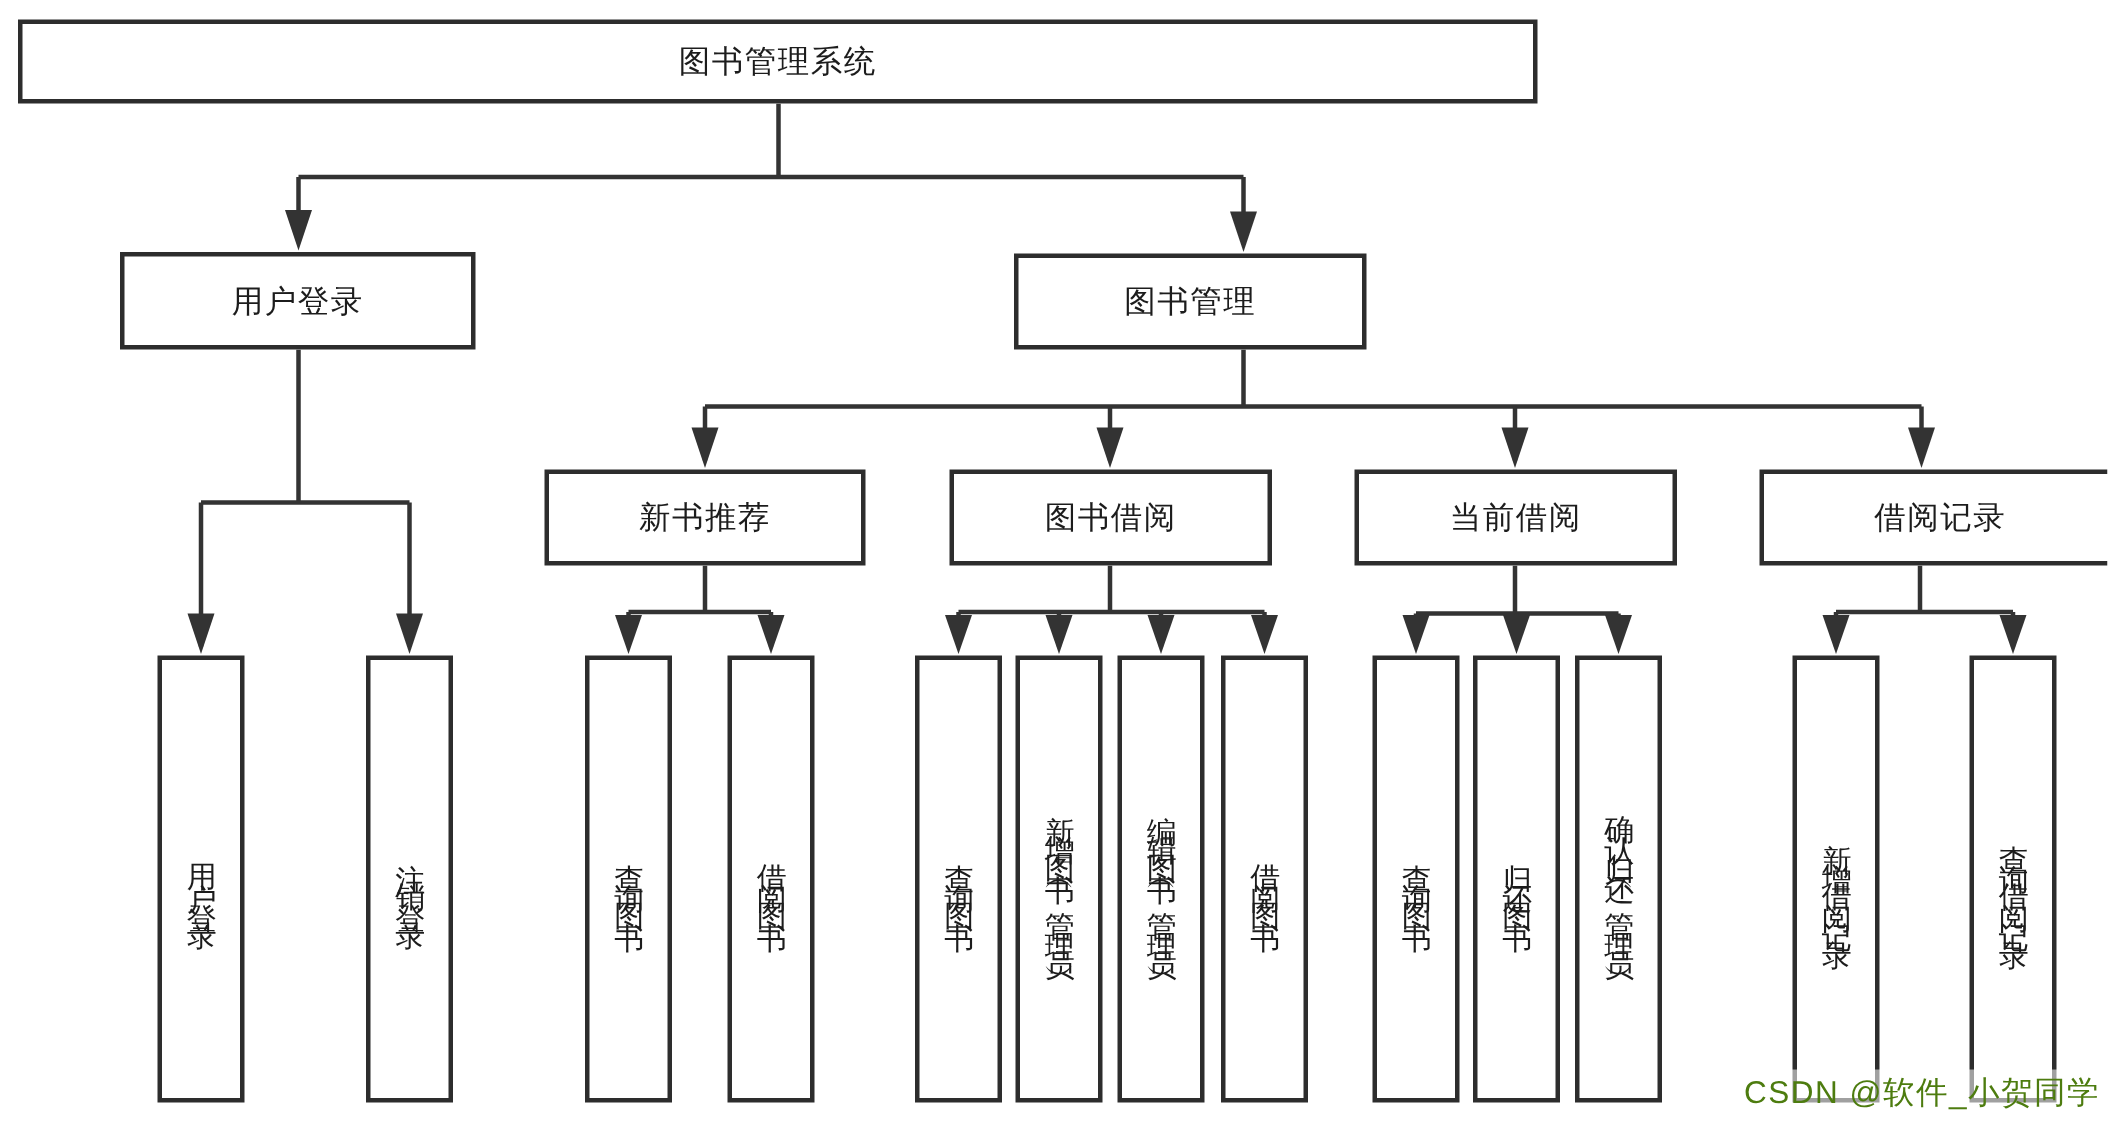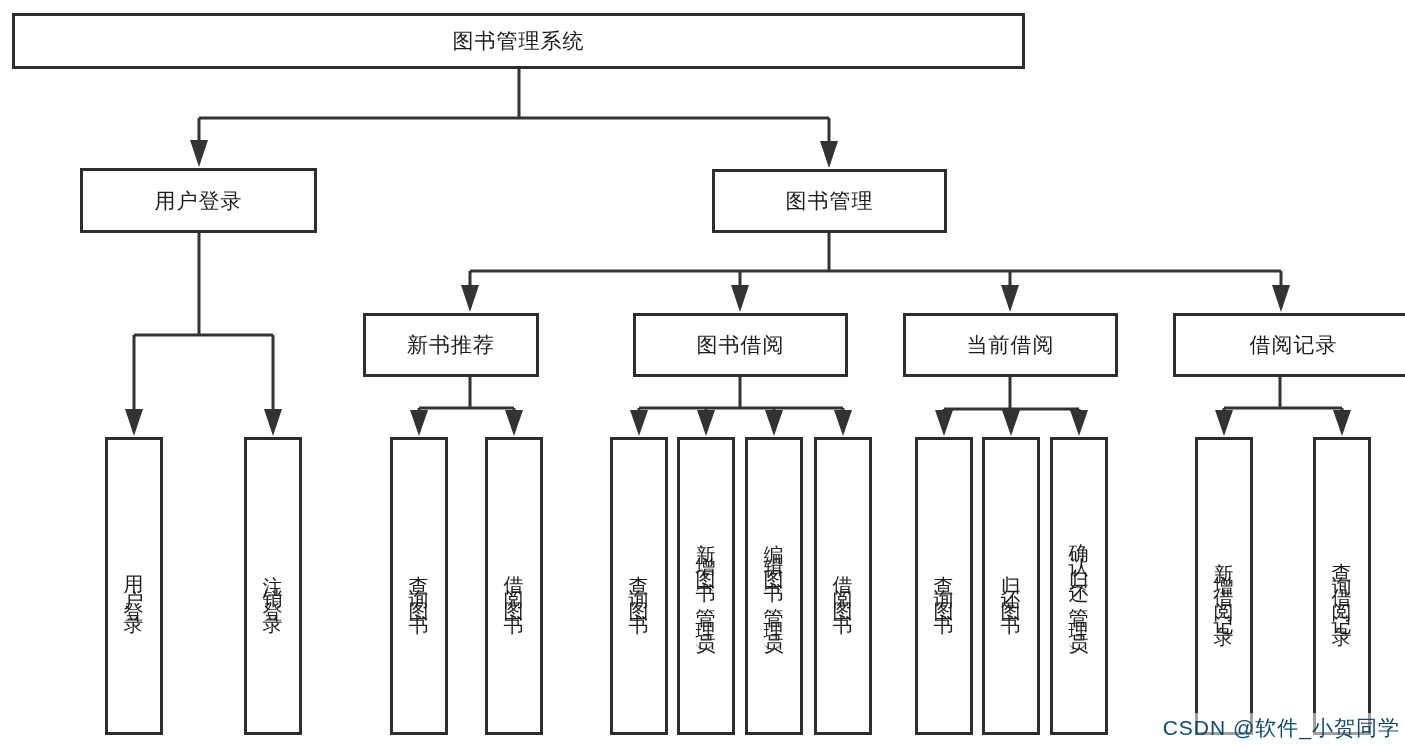--- a/index.html
+++ b/index.html
@@ -41,21 +41,21 @@
     font-size: 20px;
     letter-spacing: 13px;
     line-height: 1;
     white-space: nowrap;
   }
   .watermark {
     position: absolute;
     right: 3px;
     bottom: 4px;
     font-size: 21px;
-    color: #0c4a6e;
+    color: #4d7c0f;
     letter-spacing: 1px;
     background: rgba(255,255,255,0.55);
     padding: 1px 2px;
     z-index: 5;
     white-space: nowrap;
   }
 </style>
 </head>
 <body>
 
@@ -130,25 +130,25 @@
     </g>
   </svg>
 
   <div class="box" style="left:12px; top:13px; width:1013px; height:56px;">
     <span class="h-label">图书管理系统</span>
   </div>
 
   <div class="box" style="left:80px; top:168px; width:237px; height:65px;">
     <span class="h-label">用户登录</span>
   </div>
-  <div class="box" style="left:712px; top:169px; width:235px; height:64px;">
+  <div class="box" style="left:676px; top:169px; width:235px; height:64px;">
     <span class="h-label">图书管理</span>
   </div>
 
-  <div class="box" style="left:363px; top:313px; width:176px; height:64px;">
+  <div class="box" style="left:363px; top:313px; width:214px; height:64px;">
     <span class="h-label">新书推荐</span>
   </div>
   <div class="box" style="left:903px; top:313px; width:215px; height:64px;">
     <span class="h-label">当前借阅</span>
   </div>
   <div class="box" style="left:633px; top:313px; width:215px; height:64px;">
     <span class="h-label">图书借阅</span>
   </div>
   <div class="box" style="left:1173px; top:313px; width:241px; height:64px;">
     <span class="h-label">借阅记录</span>

